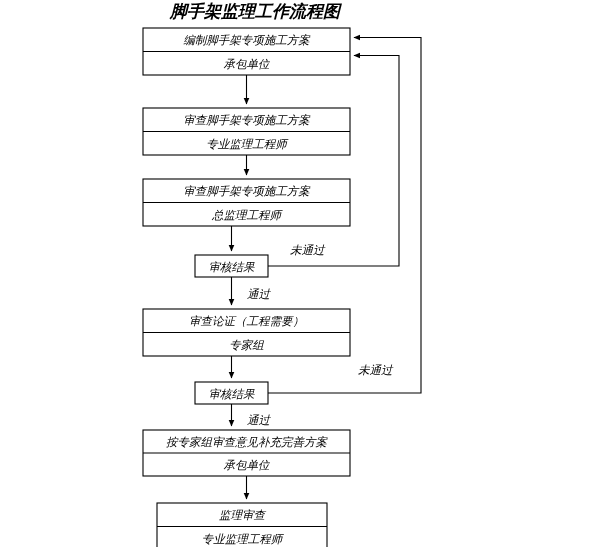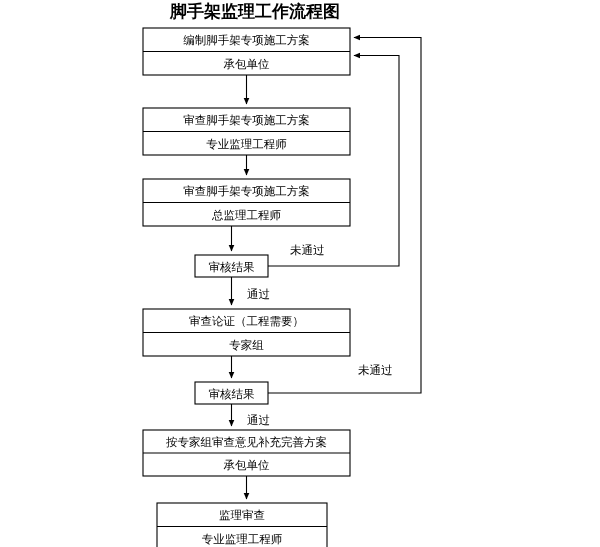--- a/index.html
+++ b/index.html
@@ -13,20 +13,21 @@
     position: relative;
     overflow: hidden;
     font-family: "Liberation Sans", "DejaVu Sans", sans-serif;
   }
   #flow-root {
     position: absolute;
     left: 0;
     top: 0;
     width: 600px;
     height: 547px;
+    font-style: italic;
   }
   .chart-title {
     font-family: "Liberation Serif", "DejaVu Serif", serif;
     font-weight: bold;
     font-size: 17px;
     fill: #000000;
   }
   .box-rect {
     fill: #ffffff;
     stroke: #000000;

